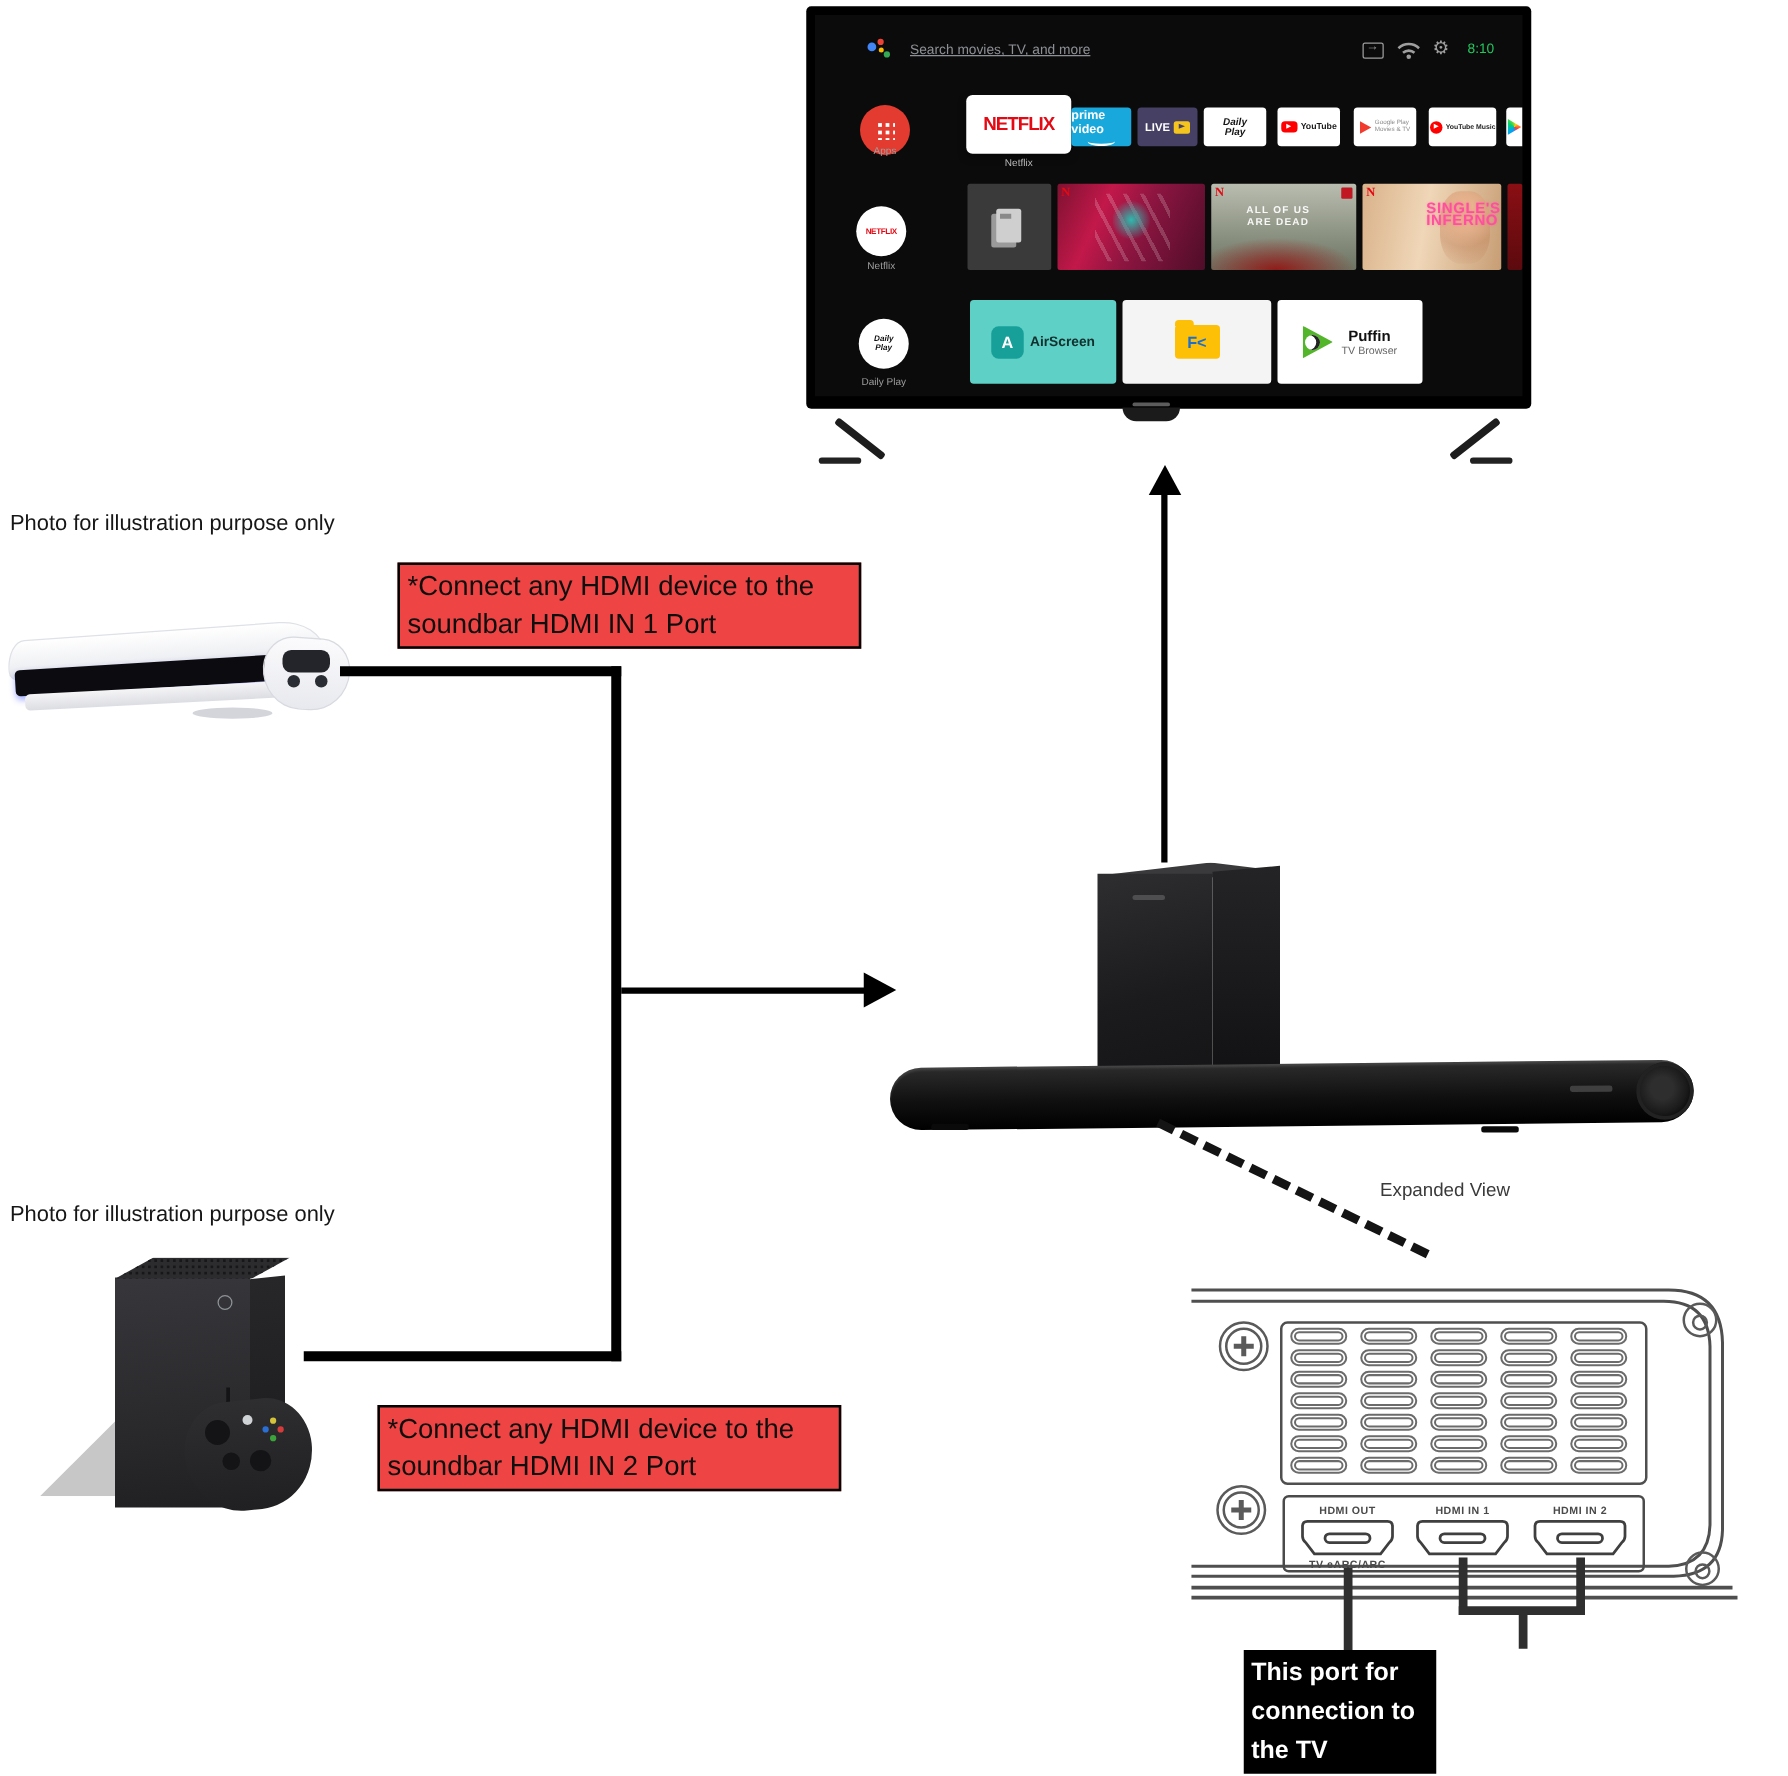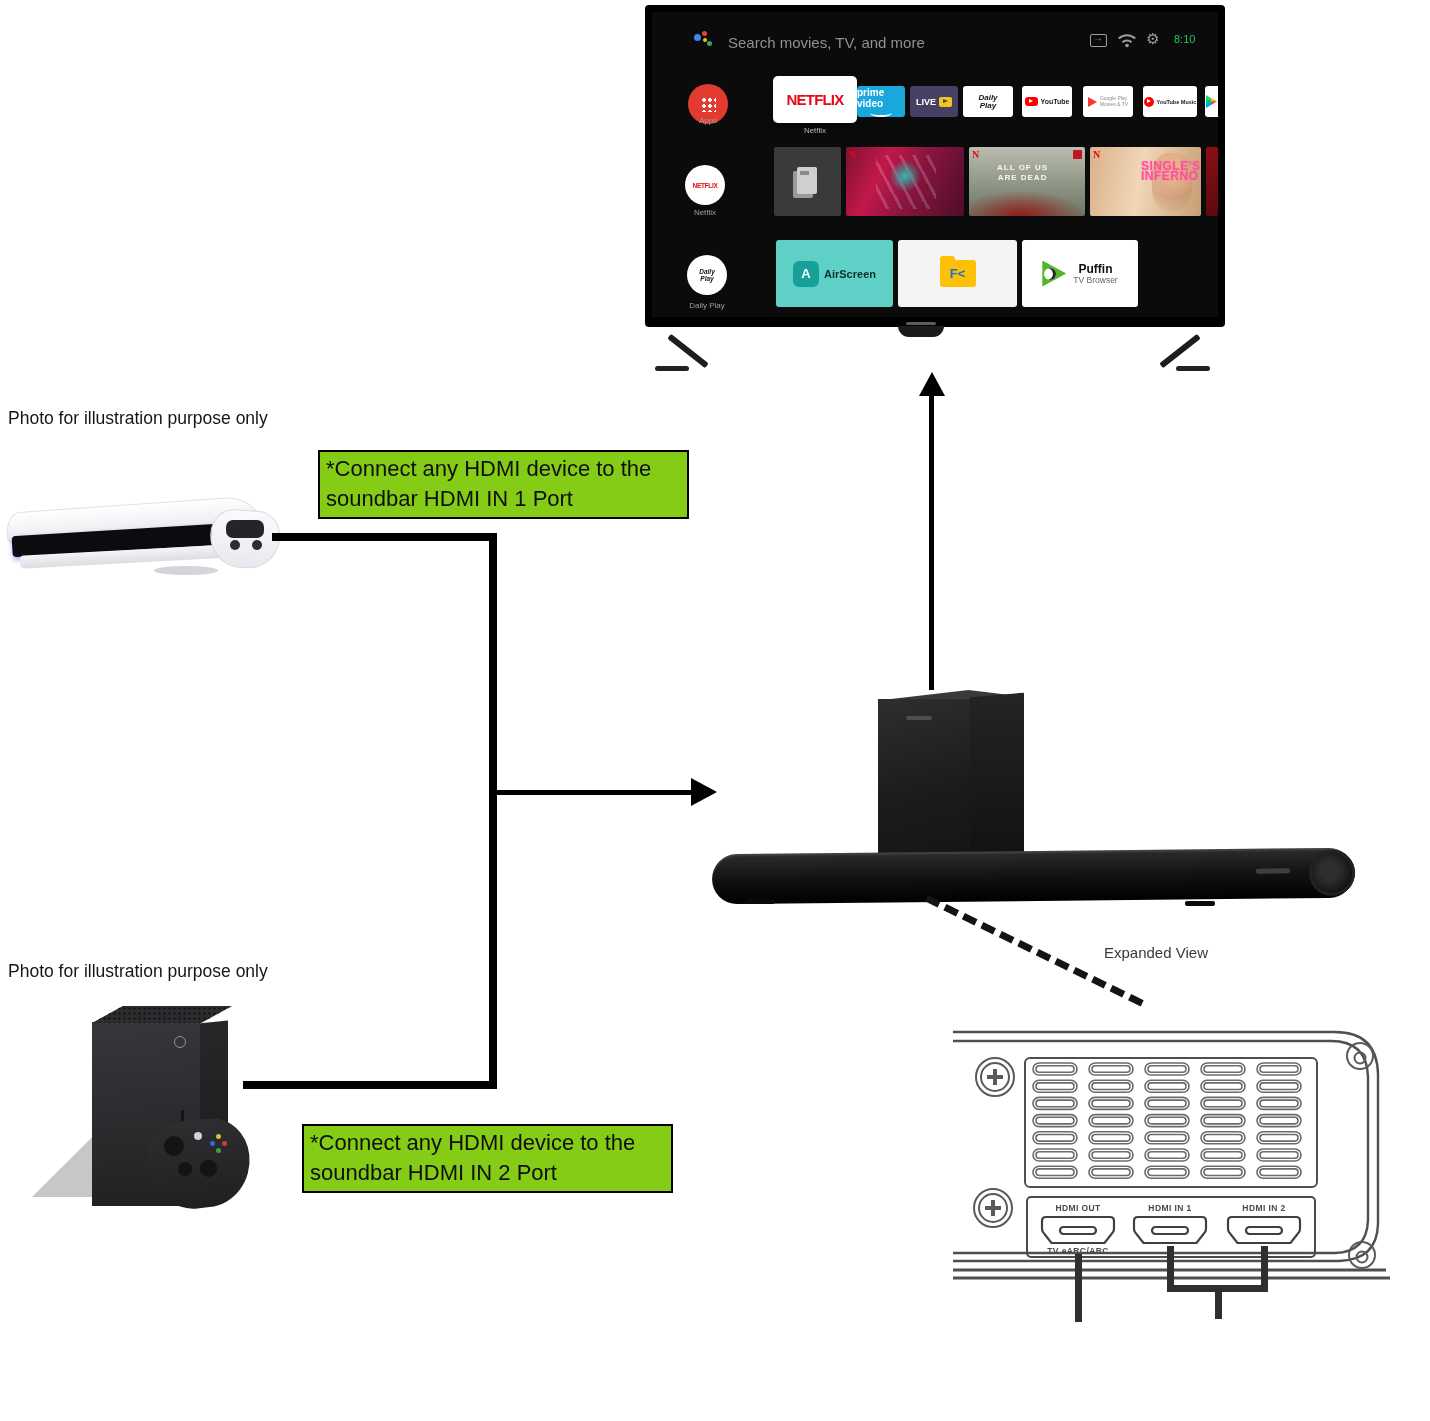--- a/index.html
+++ b/index.html
@@ -2,21 +2,21 @@
 <html><head>
 <meta charset="utf-8">
 <style>
   html,body{margin:0;padding:0;background:#fff;}
   .canvas{position:relative;width:1430px;height:1421px;background:#fff;overflow:hidden;
           font-family:"Liberation Sans", sans-serif;color:#111;}
   .abs{position:absolute;}
   .pre{white-space:pre;}
 
   
-  .callout{position:absolute;border:2px solid #000;background:#84cc16;color:#0f0f0f;
+  .callout{position:absolute;border:2px solid #000;background:#ef4444;color:#0f0f0f;
            font-size:22px;line-height:1.38;padding:2px 6px;}
   .blackbox{position:absolute;background:#000;color:#fff;font-weight:bold;
             font-size:20px;line-height:31px;padding:3px 6px;white-space:pre;}
   .note{position:absolute;font-size:17.5px;color:#161616;}
   .expanded-label{position:absolute;font-size:15px;color:#3a3a3a;}
 
   
   .line{position:absolute;background:#000;}
   .grayline{position:absolute;background:#2f2f2f;}
   .dashline{position:absolute;width:240px;height:0;border-top:7px dashed #141414;
@@ -29,21 +29,21 @@
   
   .tv{position:absolute;left:645px;top:5px;width:580px;height:322px;background:#000;
       border-radius:4px;box-sizing:border-box;padding:7px 7px 10px 7px;}
   .screen{position:relative;width:566px;height:305px;background:#0b0b0b;overflow:hidden;}
   .tv-chin{position:absolute;left:898px;top:326px;width:46px;height:11px;background:#1b1b1b;
            border-radius:0 0 12px 12px;}
   .tv-brandbar{position:absolute;left:906px;top:322px;width:30px;height:3px;background:#5c5c5c;border-radius:2px;}
   .tv-leg{position:absolute;width:48px;height:6px;background:#1d1d1d;border-radius:2px;}
   .tv-foot{position:absolute;width:34px;height:5px;background:#222;border-radius:3px;}
 
-  .topbar-text{position:absolute;font-size:15px;color:#8d9095;}
+  .topbar-text{position:absolute;font-size:11px;color:#8d9095;text-decoration:underline;}
   .time-text{position:absolute;font-size:11px;color:#22c55e;text-align:right;}
   .assistant{position:absolute;width:18px;height:16px;}
   .assistant i{position:absolute;border-radius:50%;}
   .icon-input{position:absolute;width:15px;height:11px;border:1.5px solid #9e9e9e;border-radius:2px;}
   .icon-input::after{content:"\2192";position:absolute;left:2px;top:-3px;color:#9e9e9e;font-size:10px;}
   .icon-gear{position:absolute;color:#9e9e9e;font-size:15px;line-height:15px;}
 
   .rail-circle{position:absolute;width:40px;height:40px;border-radius:50%;display:flex;
                align-items:center;justify-content:center;text-align:center;}
   .rail-label{position:absolute;font-size:8px;color:#9e9e9e;text-align:center;width:60px;}
@@ -481,14 +481,17 @@
       </g>
     </g>
   </svg>
 
   <div class="grayline" style="left:1075px;top:1254px;width:7px;height:68px;"></div>
   <div class="grayline" style="left:1167px;top:1246px;width:7px;height:46px;"></div>
   <div class="grayline" style="left:1261px;top:1246px;width:7px;height:46px;"></div>
   <div class="grayline" style="left:1167px;top:1285px;width:101px;height:7px;"></div>
   <div class="grayline" style="left:1215px;top:1292px;width:7px;height:27px;"></div>
 
+  <div class="blackbox" style="left:995px;top:1320px;width:142px;height:93px;">This port for
+connection to
+the TV</div>
 
 </div>
 
 </body></html>

